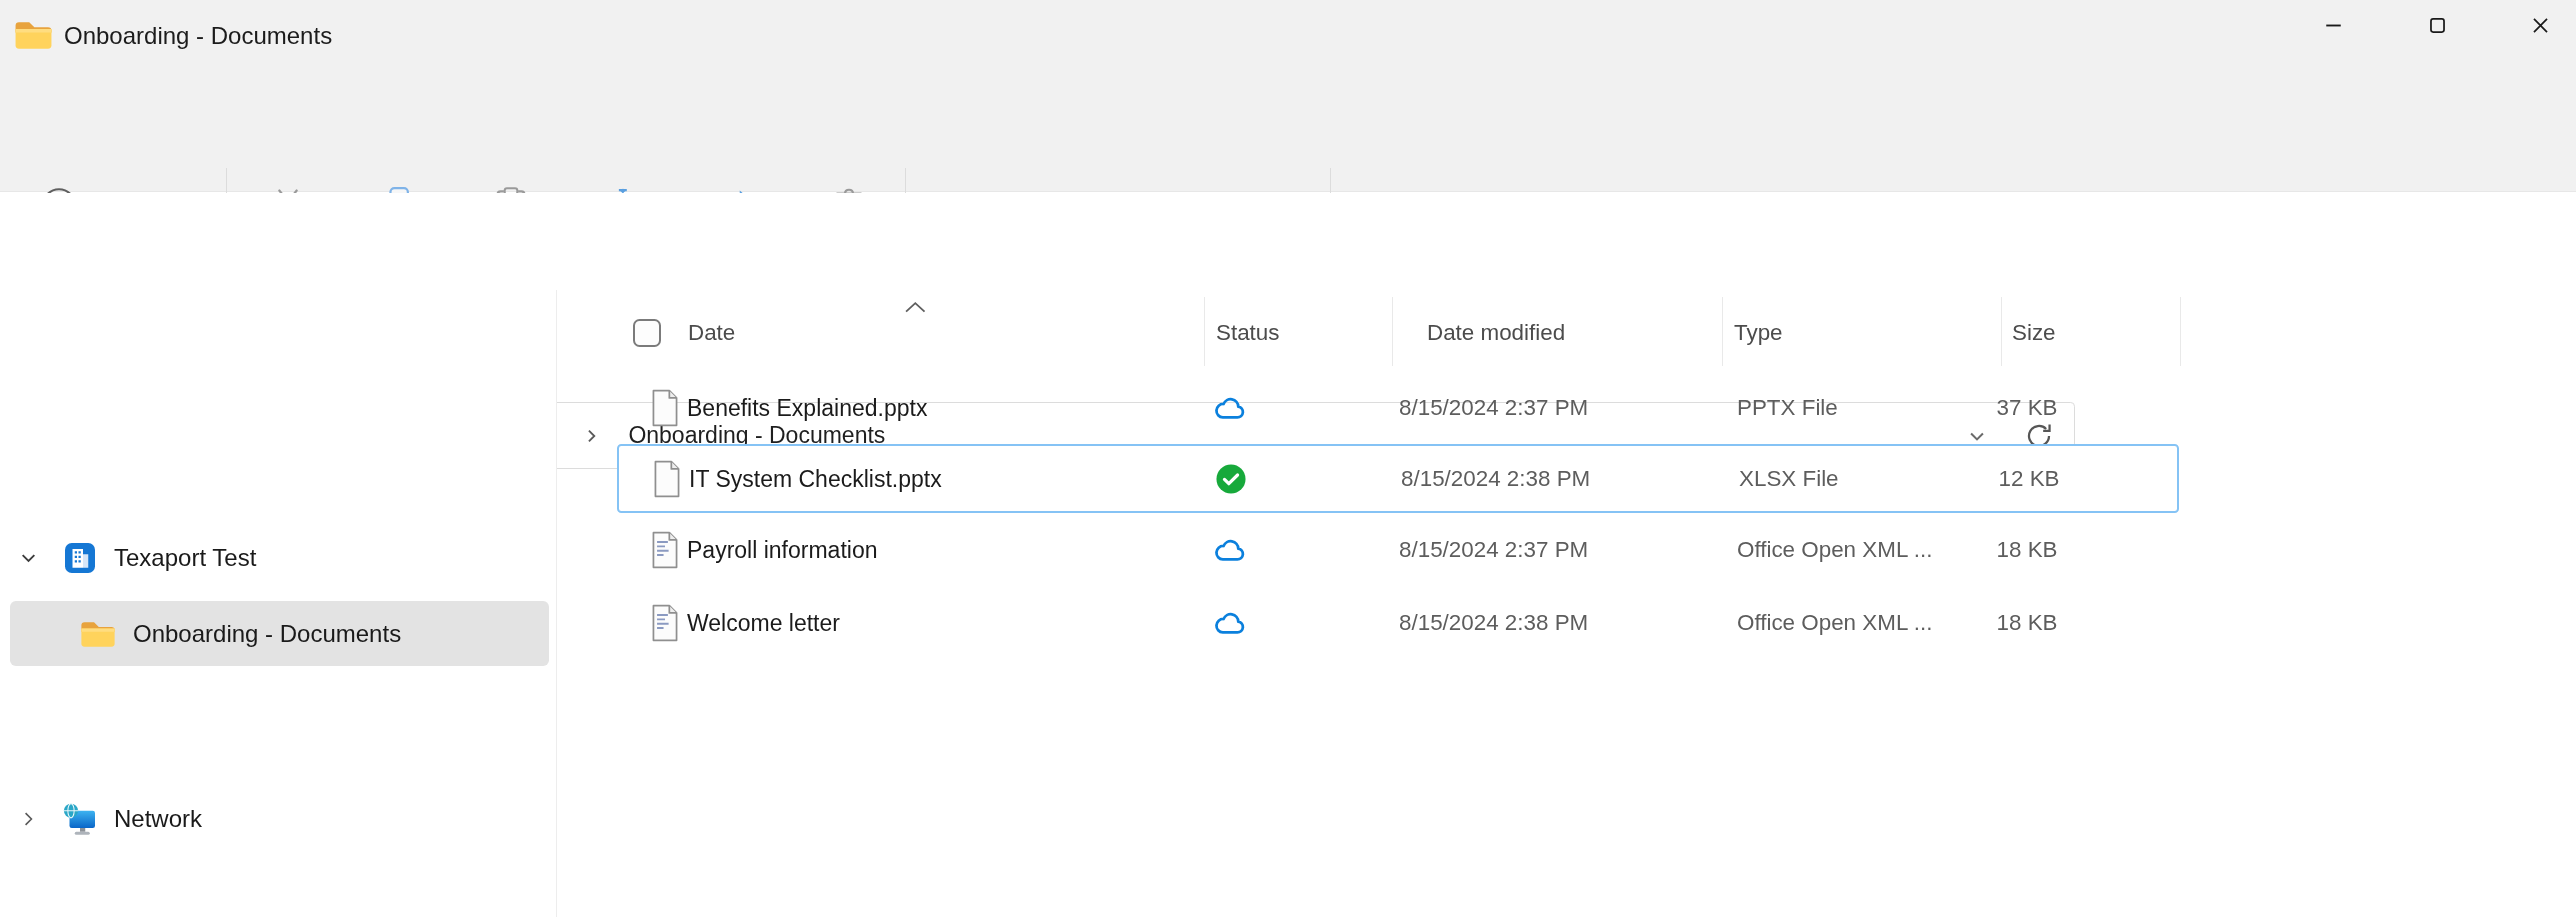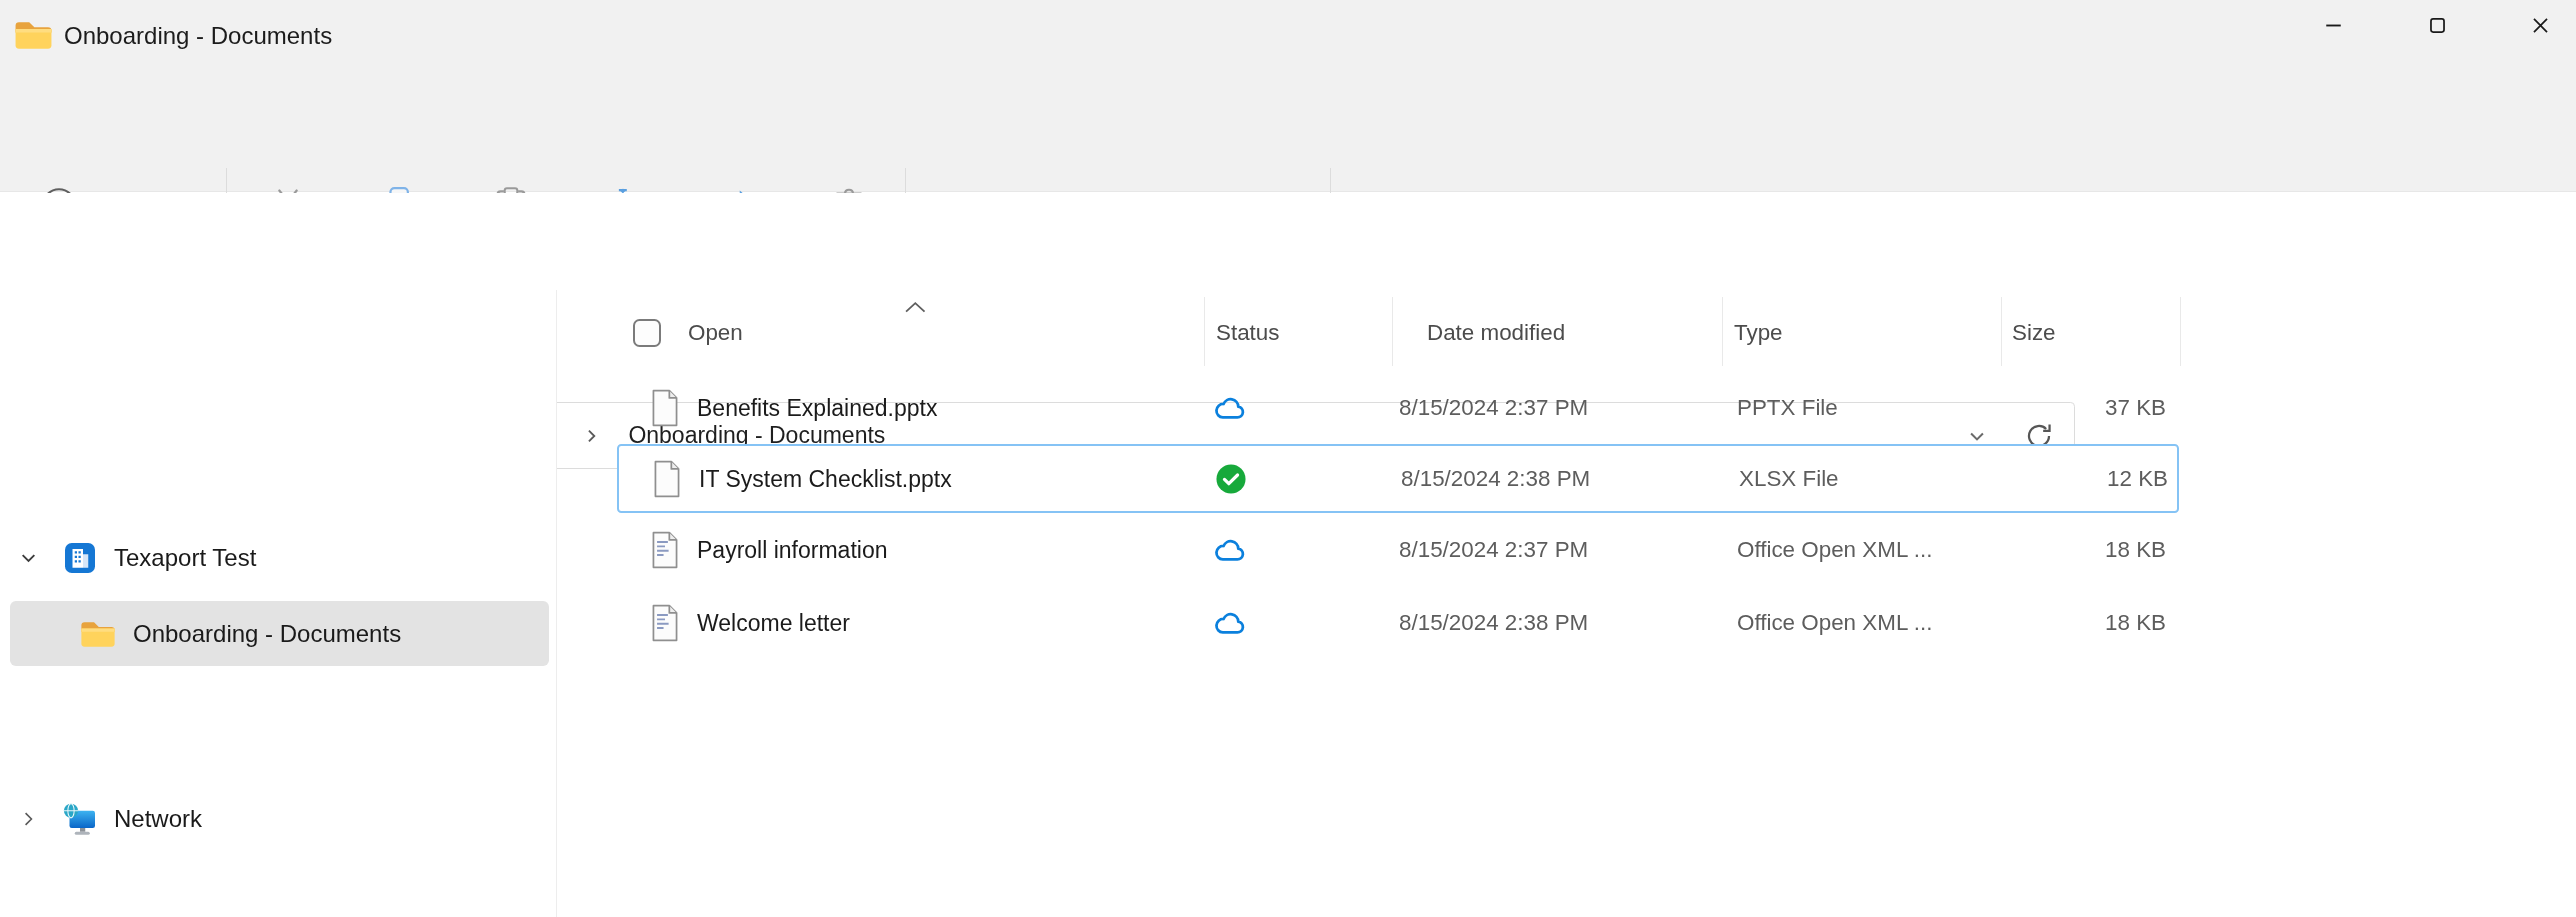--- a/index.html
+++ b/index.html
@@ -60,26 +60,26 @@
             background:transparent; border:none; cursor:pointer; font-family:"Liberation Sans",sans-serif; }
   .hdiv { position:absolute; top:297px; width:1.4px; height:69px; background:#e9e9e9; }
   .hcheck { position:absolute; left:633px; top:319px; width:27.5px; height:27.5px; border:2.2px solid #7b7b7b;
             border-radius:6.5px; background:#fdfdfd; cursor:pointer; }
   .sortcaret { position:absolute; left:903px; top:299px; }
 
   .row { position:absolute; left:617px; width:1562px; height:69px; cursor:pointer; }
   .row.selected { border:2.2px solid #85c3f5; border-radius:4.3px; background:#fff; }
   .row > * { position:absolute; top:50%; transform:translateY(-50%); }
   .ficon   { left:32px; }
-  .fname   { left:80px; font-size:23px; color:#1b1b1b; white-space:nowrap; }
+  .fname   { left:70px; font-size:23px; color:#1b1b1b; white-space:nowrap; }
   .statusic{ left:596px; }
   .fmeta   { font-size:22.4px; color:#5d5d5d; white-space:nowrap; }
   .fdate   { left:782px; }
   .ftype   { left:1120px; }
-  .fsize   { left:1271px; width:278px; text-align:right; }
+  .fsize   { left:1271px; width:278px; text-align:center; }
 </style>
 </head>
 <body>
 
 <div class="window">
 
   <div class="titlebar">
     <svg class="title-folder" width="41" height="36" viewBox="0 0 48 40">
       <path d="M3 9 q0-4 4-4 h12 l6 6 h16 q4 0 4 4 v2 H3z" fill="#e8a33d"></path>
       <path d="M3 13 h42 v19 q0 4-4 4 H7 q-4 0-4-4z" fill="#ffd35c"></path>
@@ -297,21 +297,21 @@
       <span class="slabel">Network</span>
     </div>
   </nav>
 
   <div class="filearea">
 
     <div class="hcheck"></div>
     <svg class="sortcaret" width="24.6" height="16" viewBox="0 0 32 20">
         <path d="M4 16 L16 5 28 16" fill="none" stroke="#5f5f5f" stroke-width="2.4"></path>
       </svg>
-    <button class="hlabel" style="left:688px">Open</button>
+    <button class="hlabel" style="left:688px">Date</button>
     <button class="hlabel" style="left:1216px">Status</button>
     <button class="hlabel" style="left:1427px">Date modified</button>
     <button class="hlabel" style="left:1734px">Type</button>
     <button class="hlabel" style="left:2012px">Size</button>
     <div class="hdiv" style="left:1204px"></div>
     <div class="hdiv" style="left:1392px"></div>
     <div class="hdiv" style="left:1722px"></div>
     <div class="hdiv" style="left:2001px"></div>
     <div class="hdiv" style="left:2180px"></div>
 

